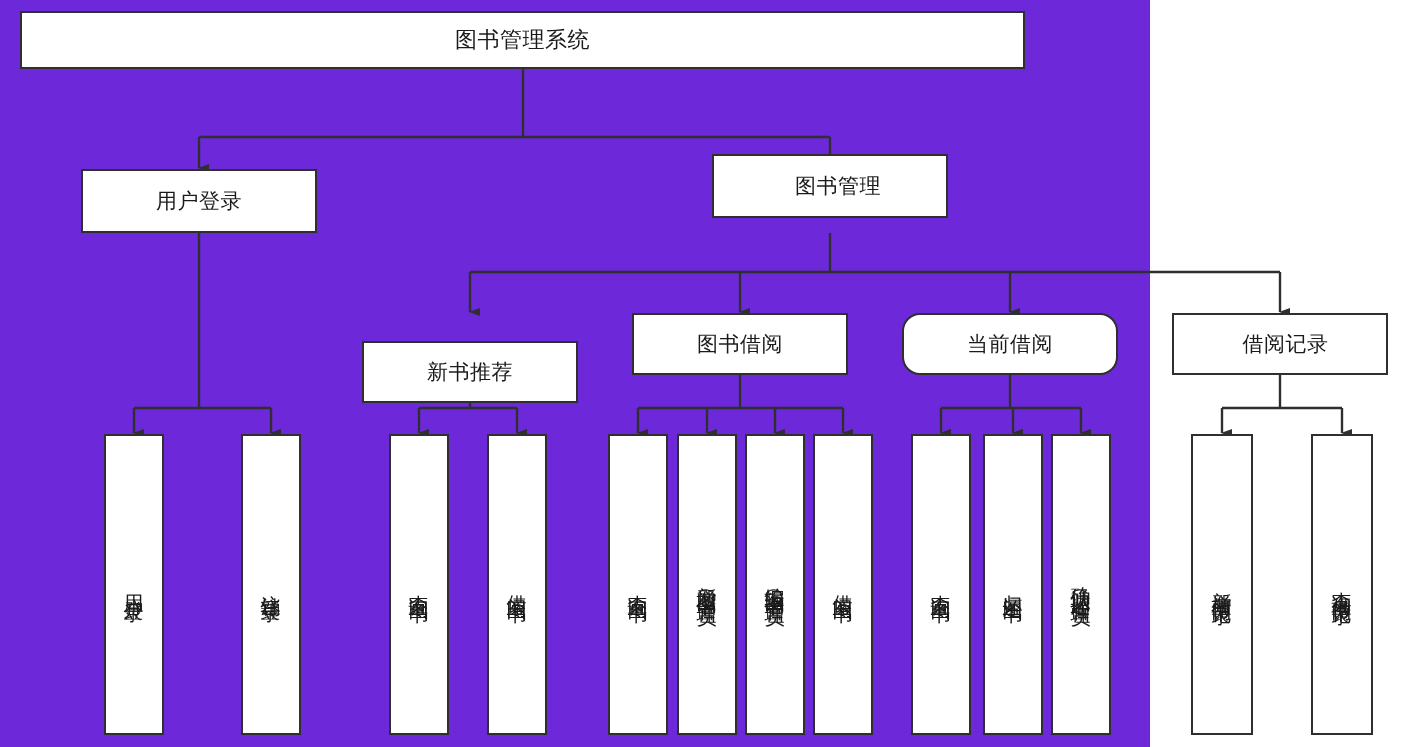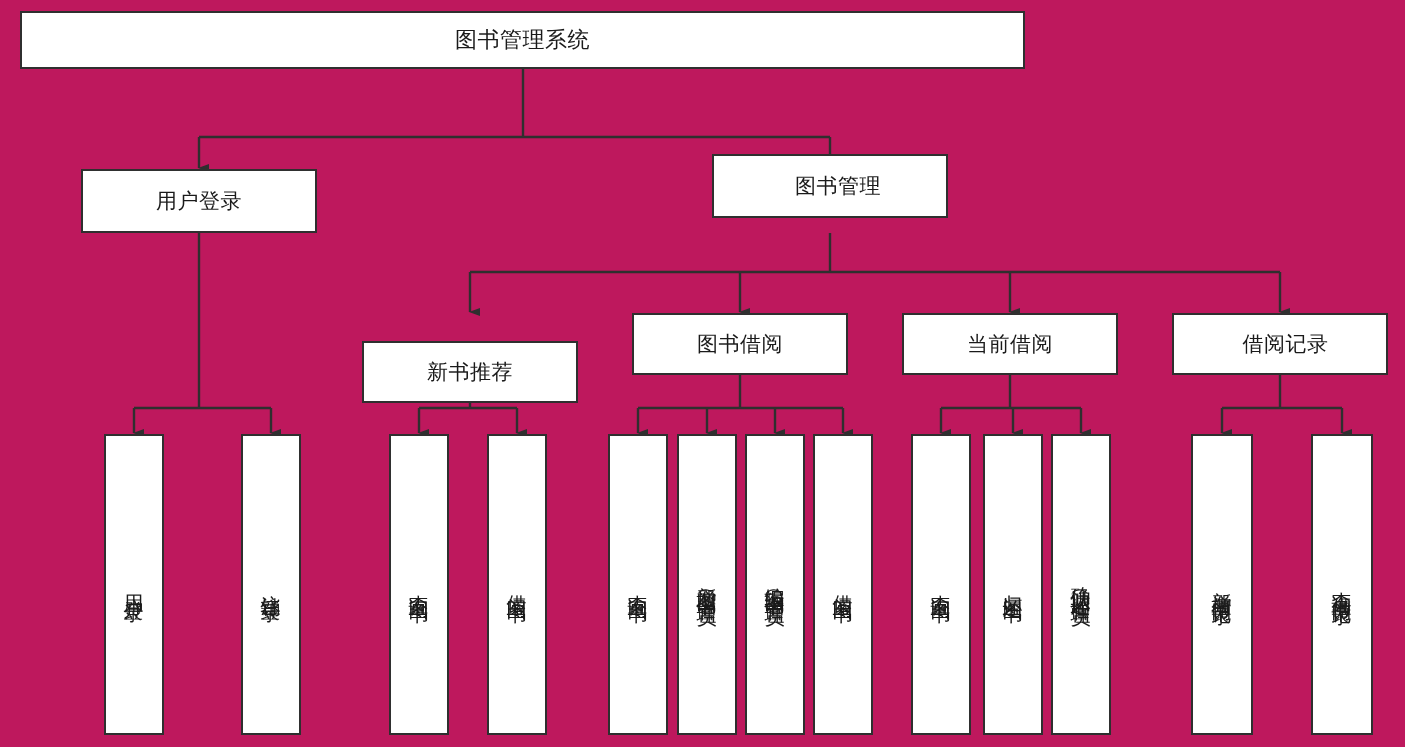--- a/index.html
+++ b/index.html
@@ -10,23 +10,23 @@
   }
   body {
     width: 1405px;
     height: 747px;
     font-family: "Liberation Sans", "DejaVu Sans", sans-serif;
     overflow: hidden;
     position: relative;
   }
   #diagram-root {
     position: relative;
-    width: 1405px;
+    width: 1150px;
     height: 747px;
-    background: #be185d;
+    background: #6d28d9;
   }
   svg.connectors {
     position: absolute;
     left: 0;
     top: 0;
     width: 1405px;
     height: 747px;
     pointer-events: none;
   }
   .node {
@@ -127,21 +127,21 @@
       </div>
       <div class="node horizontal" style="left: 712px; top: 154px; width: 236px; height: 64px; padding-left: 16px;">
         <span class="node-label">图书管理</span>
       </div>
       <div class="node horizontal" style="left: 362px; top: 313px; width: 216px; height: 62px; margin-top: 28px;">
         <span class="node-label">新书推荐</span>
       </div>
       <div class="node horizontal" style="left: 632px; top: 313px; width: 216px; height: 62px;">
         <span class="node-label">图书借阅</span>
       </div>
-      <div class="node horizontal" style="left: 902px; top: 313px; width: 216px; height: 62px;">
+      <div class="node horizontal" style="left: 902px; top: 313px; width: 216px; height: 62px; border-radius: 18px;">
         <span class="node-label">当前借阅</span>
       </div>
       <div class="node horizontal" style="left: 1172px; top: 313px; width: 216px; height: 62px; padding-left: 11px;">
         <span class="node-label">借阅记录</span>
       </div>
       <div class="node vertical" style="left: 104px; top: 434px; width: 60px; height: 301px;">
         <span class="node-label">用户登录</span>
       </div>
       <div class="node vertical" style="left: 241px; top: 434px; width: 60px; height: 301px;">
         <span class="node-label">注销登录</span>

